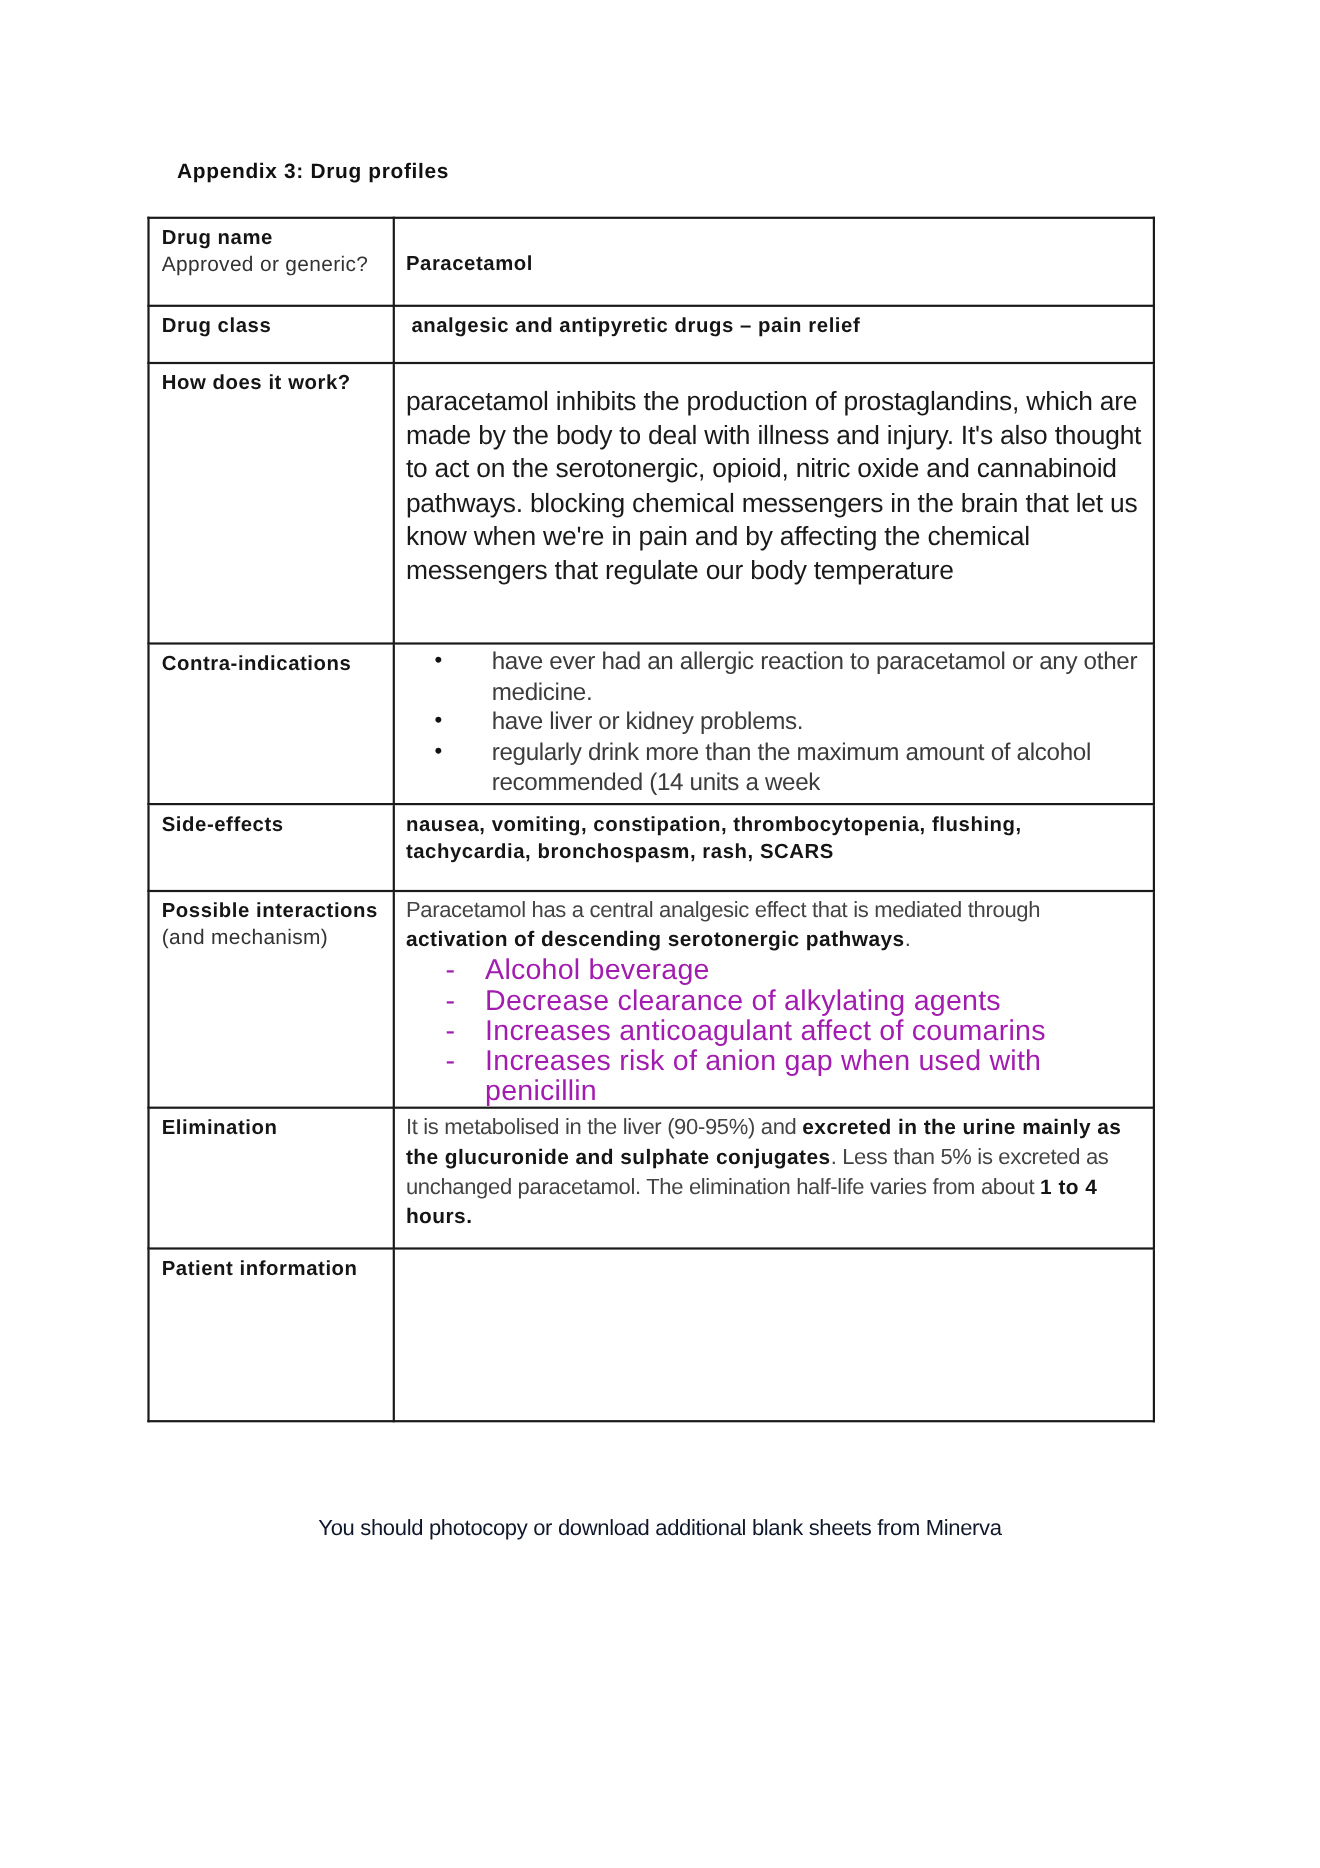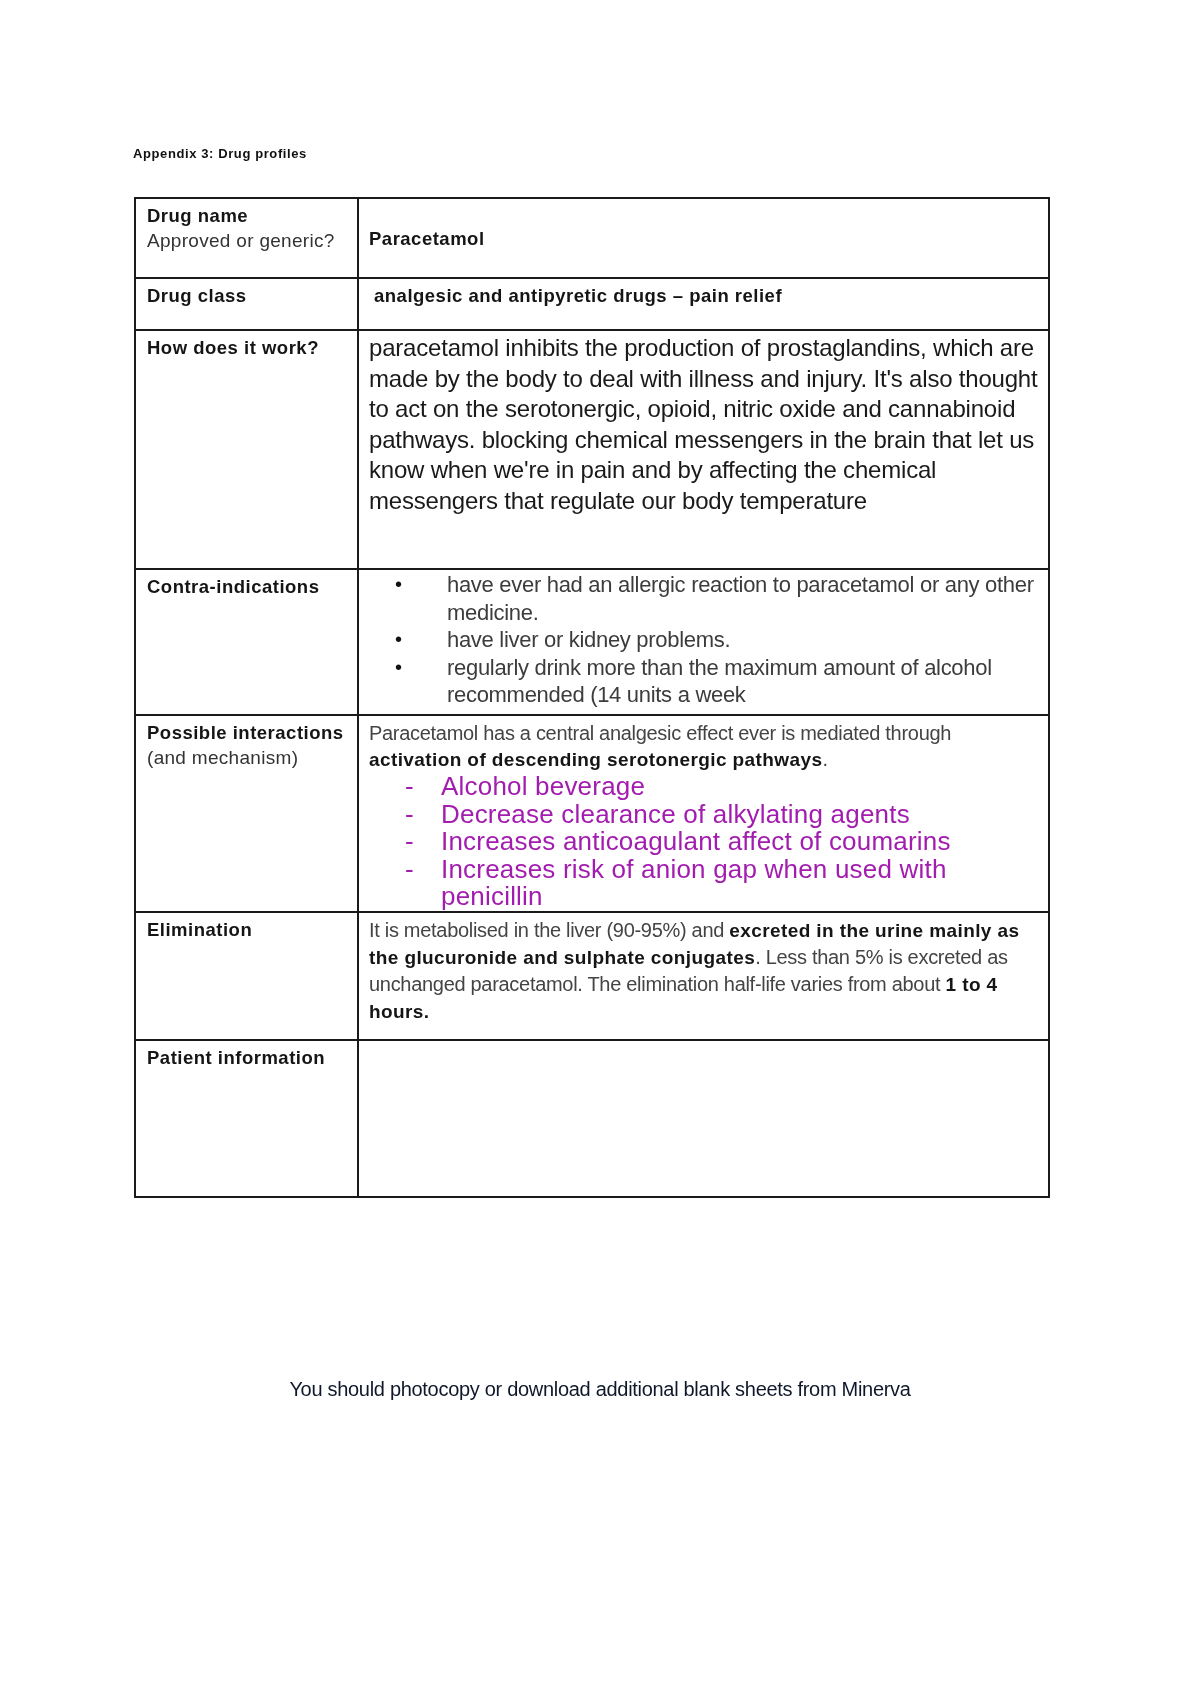--- a/index.html
+++ b/index.html
@@ -1,18 +1,18 @@
 <!DOCTYPE html>
 <html><head>
   <meta charset="utf-8">
   <style>
     html, body { margin: 0; padding: 0; background: #ffffff; }
     body { width: 1200px; height: 1698px; position: relative; overflow: hidden;
       font-family: "Liberation Sans", "DejaVu Sans", sans-serif; color: #111; }
-    .heading { position: absolute; left: 133px; top: 146px; font-size: 13px; font-weight: bold;
+    .heading { position: absolute; left: 161px; top: 146px; font-size: 19px; font-weight: bold;
       letter-spacing: 0.6px; color: #111; }
     table.profile { position: absolute; left: 134px; top: 197px; width: 916px;
       border-collapse: collapse; table-layout: fixed; }
     table.profile td { border: 2px solid #1a1a1a; vertical-align: top; padding: 0; }
     table.profile td.lbl { width: 202px; padding: 4px 8px 0 11px; }
     table.profile td.val { padding: 4px 10px 0 10px; border-radius: 16px; }
     .lbl-b { font-size: 18.5px; font-weight: bold; line-height: 25px; letter-spacing: 0.5px; color: #151515; }
     .lbl-n { font-size: 19px; line-height: 25px; color: #333; letter-spacing: 0.3px; }
     .v-bold { font-size: 18.5px; font-weight: bold; line-height: 25px; letter-spacing: 0.5px; color: #151515; }
     .v-big { font-size: 24px; line-height: 30.5px; color: #1a1a1a; letter-spacing: -0.2px; }
@@ -57,43 +57,51 @@
       <div class="lbl-b">Drug class</div>
     </td>
     <td class="val" style="padding-left: 15px; margin-left: 24px;">
       <div class="v-bold">analgesic and antipyretic drugs – pain relief</div>
     </td>
   </tr>
   <tr class="r3">
     <td class="lbl">
       <div class="lbl-b">How does it work?</div>
     </td>
-    <td class="val" style="padding-top: 2px;">
+    <td class="val" style="padding-top: 20px;">
       <div class="v-big">paracetamol inhibits the production of prostaglandins, which are made by the body to deal with illness and injury. It's also thought to act on the serotonergic, opioid, nitric oxide and cannabinoid pathways.  blocking chemical messengers in the brain that let us know when we're in pain and by affecting the chemical messengers that regulate our body temperature</div>
     </td>
   </tr>
   <tr class="r5">
     <td class="lbl">
       <div class="lbl-b">Contra-indications</div>
     </td>
     <td class="val" style="padding-top: 1px;">
       <ul class="bullets">
         <li>have ever had an allergic reaction to paracetamol or any other medicine.</li>
         <li>have liver or kidney problems.</li>
         <li>regularly drink more than the maximum amount of alcohol recommended (14 units a week</li>
       </ul>
     </td>
   </tr>
+  <tr class="r6">
+    <td class="lbl">
+      <div class="lbl-b">Side-effects</div>
+    </td>
+    <td class="val">
+      <div class="v-bold">nausea, vomiting, constipation, thrombocytopenia, flushing, tachycardia, bronchospasm, rash, SCARS</div>
+    </td>
+  </tr>
   <tr class="r7">
     <td class="lbl">
       <div class="lbl-b">Possible interactions</div>
       <div class="lbl-n">(and mechanism)</div>
     </td>
     <td class="val">
-      <div class="v-light"><span>Paracetamol has a central analgesic effect ever is mediated through </span><b>activation of descending serotonergic pathways</b><span>.</span></div>
+      <div class="v-light"><span>Paracetamol has a central analgesic effect that is mediated through </span><b>activation of descending serotonergic pathways</b><span>.</span></div>
       <ul class="dashes">
         <li>Alcohol beverage</li>
         <li>Decrease clearance of alkylating agents</li>
         <li>Increases anticoagulant affect of coumarins</li>
         <li>Increases risk of anion gap when used with penicillin</li>
       </ul>
     </td>
   </tr>
   <tr class="r8">
     <td class="lbl">

